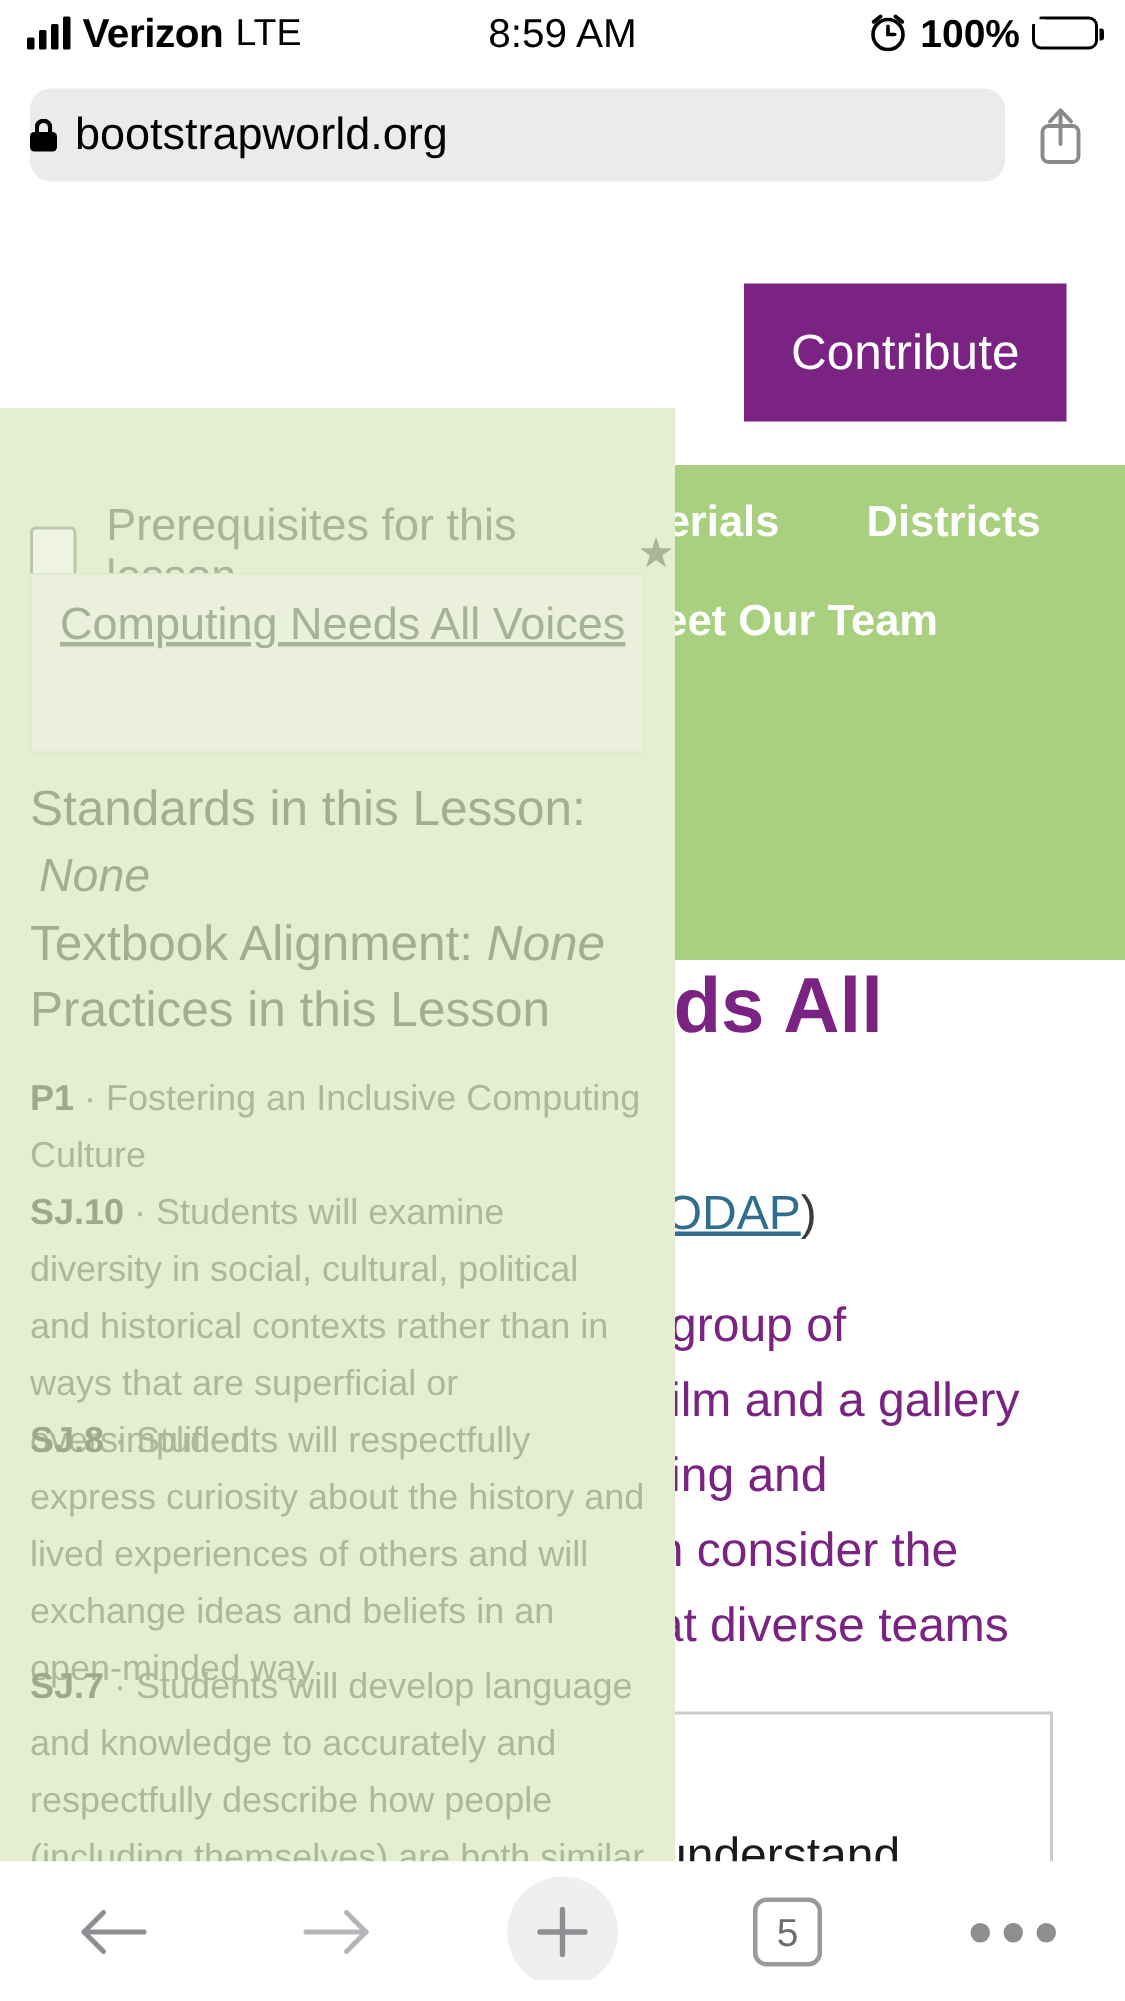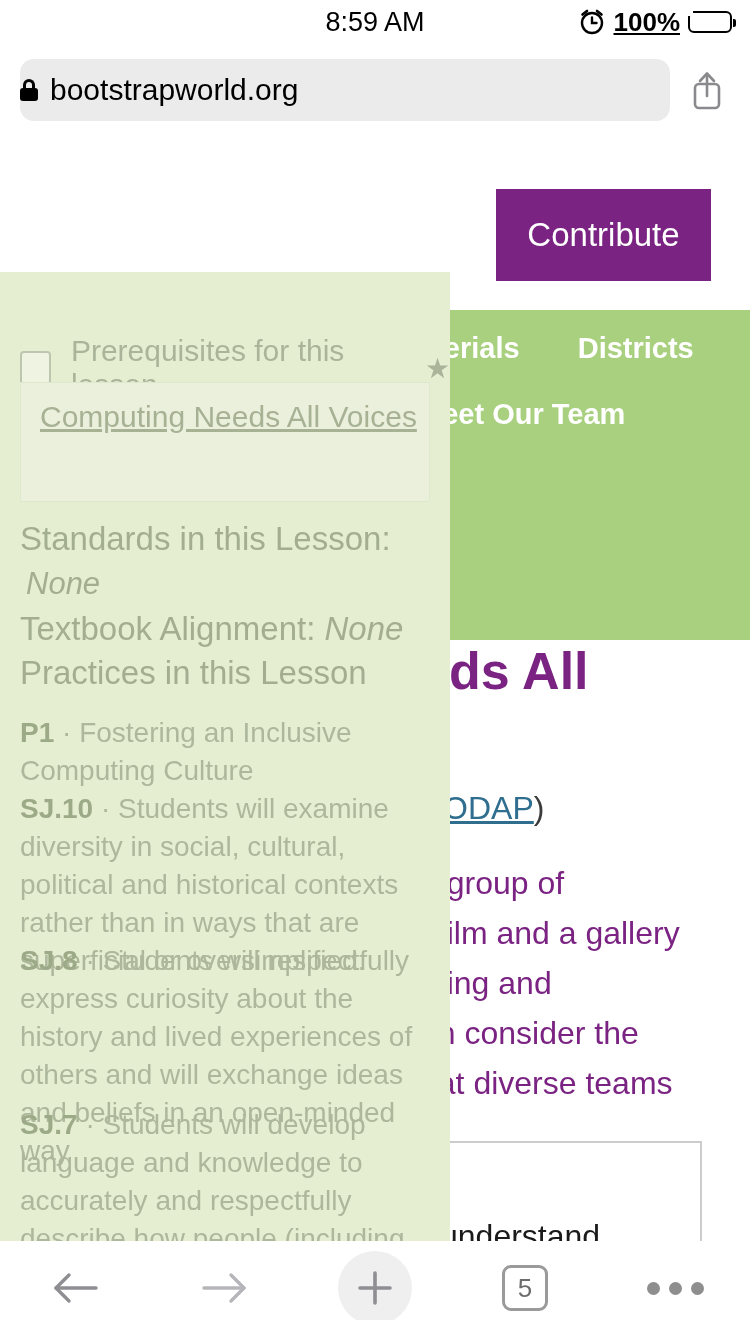--- a/index.html
+++ b/index.html
@@ -68,21 +68,20 @@
     margin-left: auto;
     display: flex;
     align-items: center;
     gap: 8px;
   }
   .alarm-icon svg { display: block; }
   .battery-pct {
     font-size: 26px;
     font-weight: bold;
     color: #000;
-    text-decoration: underline;
   }
   .battery {
     width: 44px;
     height: 22px;
     border: 2px solid #000;
     border-radius: 6px;
     position: relative;
     box-sizing: border-box;
     padding: 2px;
   }
@@ -364,21 +363,21 @@
     left: 20px;
     font-size: 33px;
     color: #a3ae90;
     white-space: nowrap;
   }
 
   .sp-item {
     position: absolute;
     left: 20px;
     width: 410px;
-    font-size: 28px;
+    font-size: 24px;
     line-height: 38px;
     color: #adb79b;
   }
   .sp-item b {
     font-weight: bold;
     color: #9daa88;
   }
   .sp-p1 { top: 442px; }
   .sp-sj10 { top: 518px; }
   .sp-sj8 { top: 670px; }
@@ -444,20 +443,30 @@
     width: 240px;
     height: 6px;
     background: #ffffff;
     border-radius: 3px;
   }
 </style>
 </head>
 <body>
 
 <div class="status-bar">
+  <div class="status-left">
+    <span class="signal-bars">
+      <i></i>
+        <i></i>
+        <i></i>
+        <i></i>
+    </span>
+    <span class="carrier">Verizon</span>
+    <span class="net-type">LTE</span>
+  </div>
   <div class="status-time">8:59 AM</div>
   <div class="status-right">
     <span class="alarm-icon">
       <svg width="28" height="28" viewBox="0 0 28 28">
         <circle cx="14" cy="15" r="10" fill="none" stroke="#000" stroke-width="2.4"></circle>
         <path d="M14 9.5 V15 H18.5" fill="none" stroke="#000" stroke-width="2.4" stroke-linecap="round"></path>
         <path d="M4.5 6.5 L9 3" stroke="#000" stroke-width="2.6" stroke-linecap="round"></path>
         <path d="M23.5 6.5 L19 3" stroke="#000" stroke-width="2.6" stroke-linecap="round"></path>
       </svg>
     </span>

